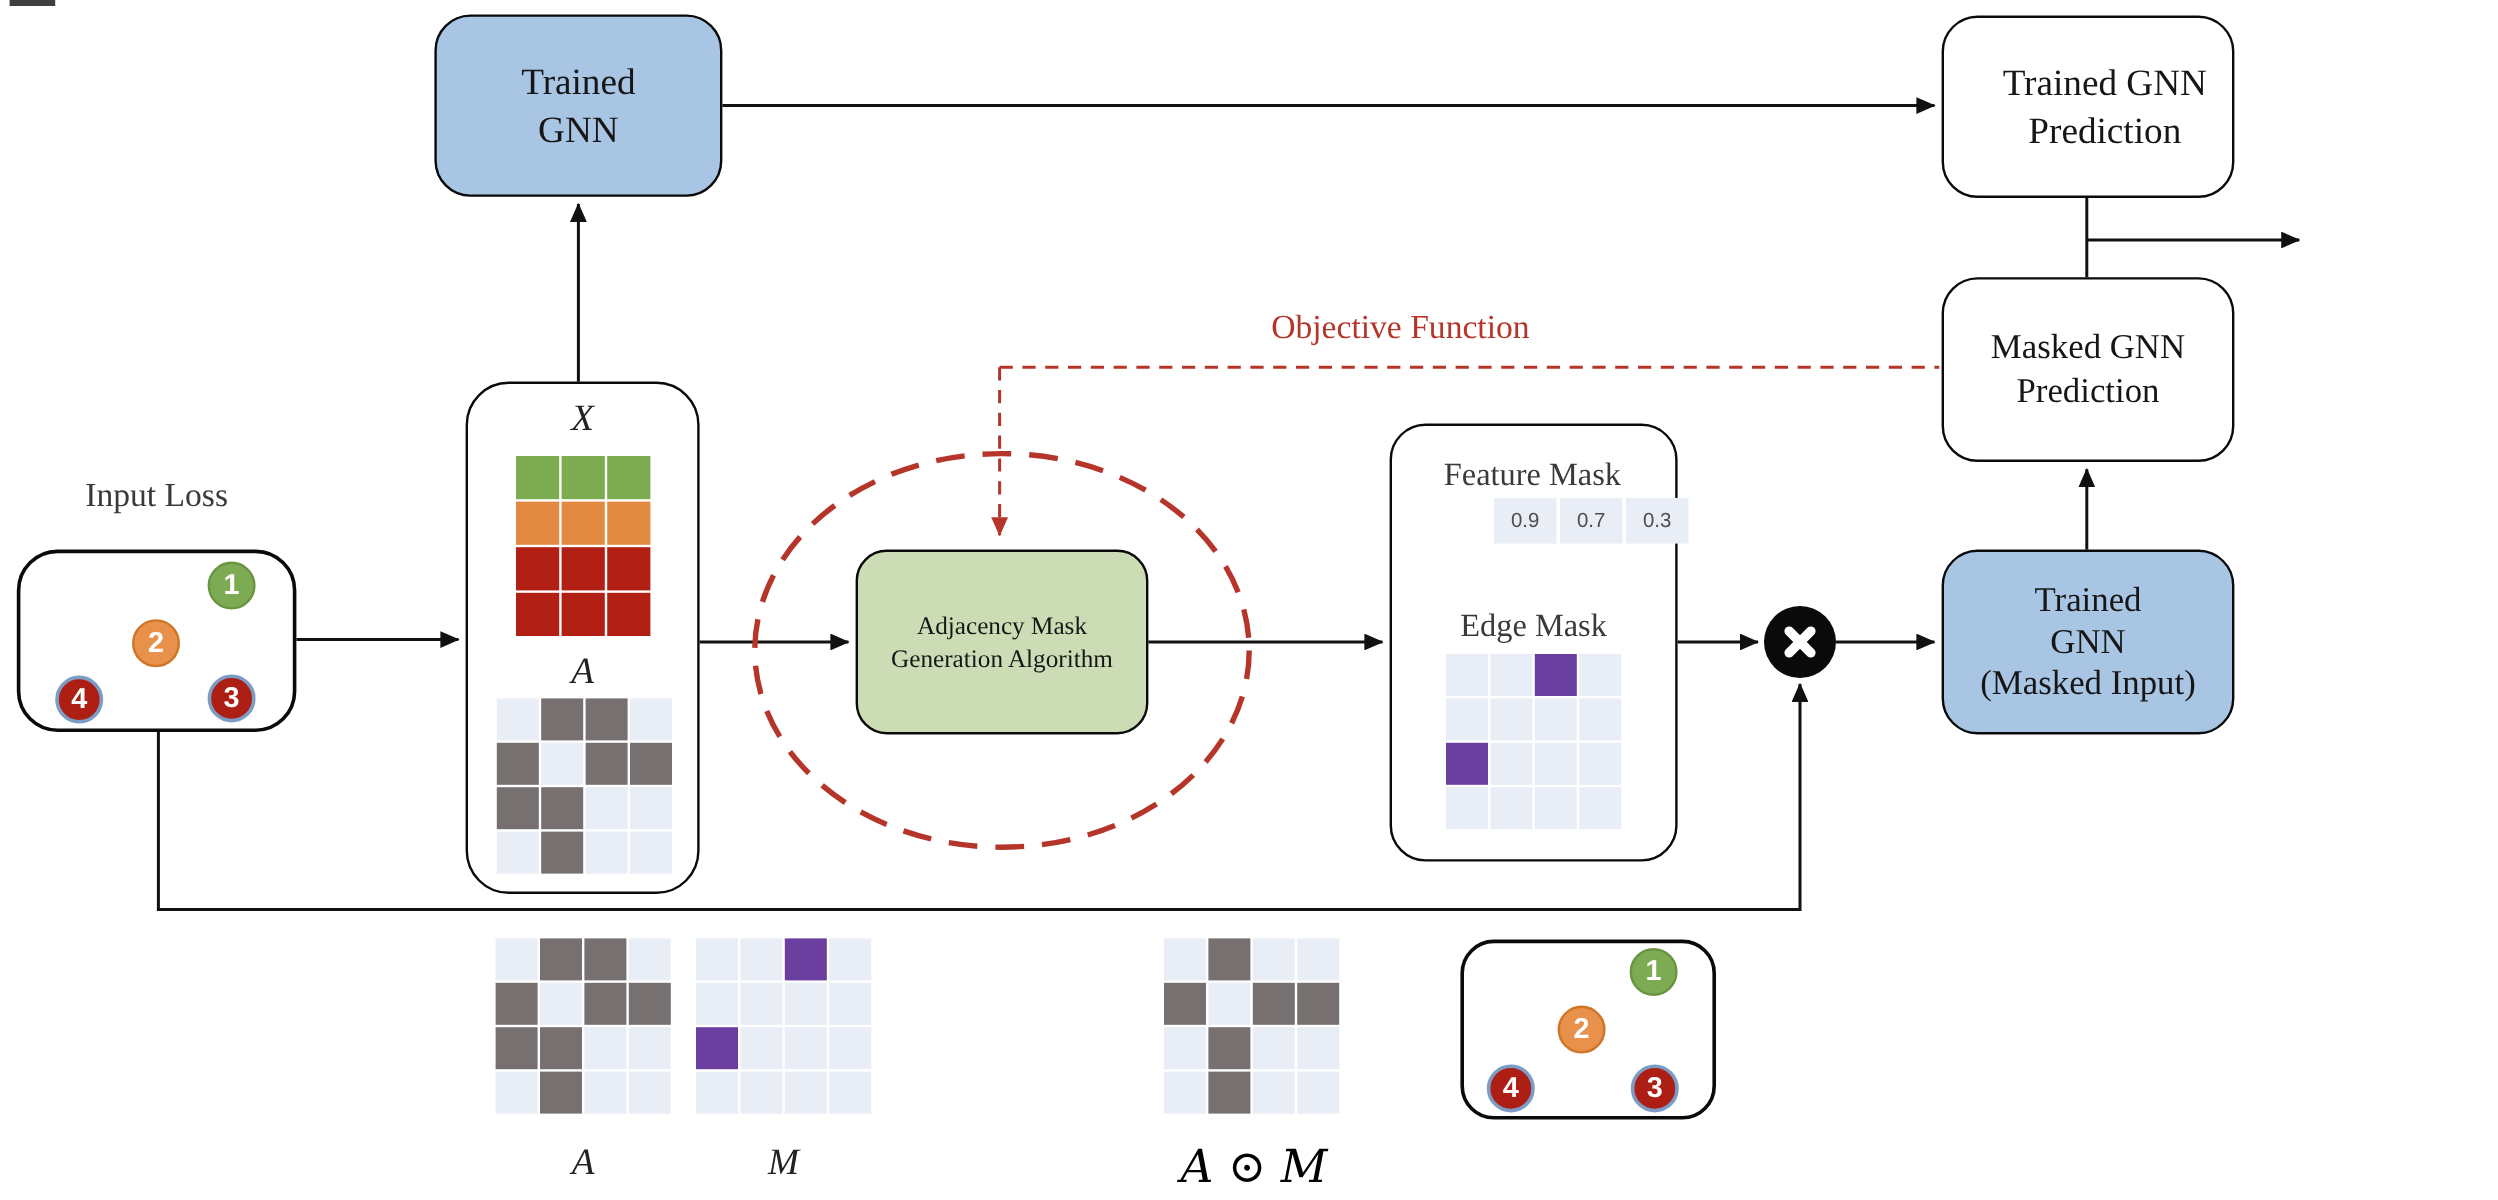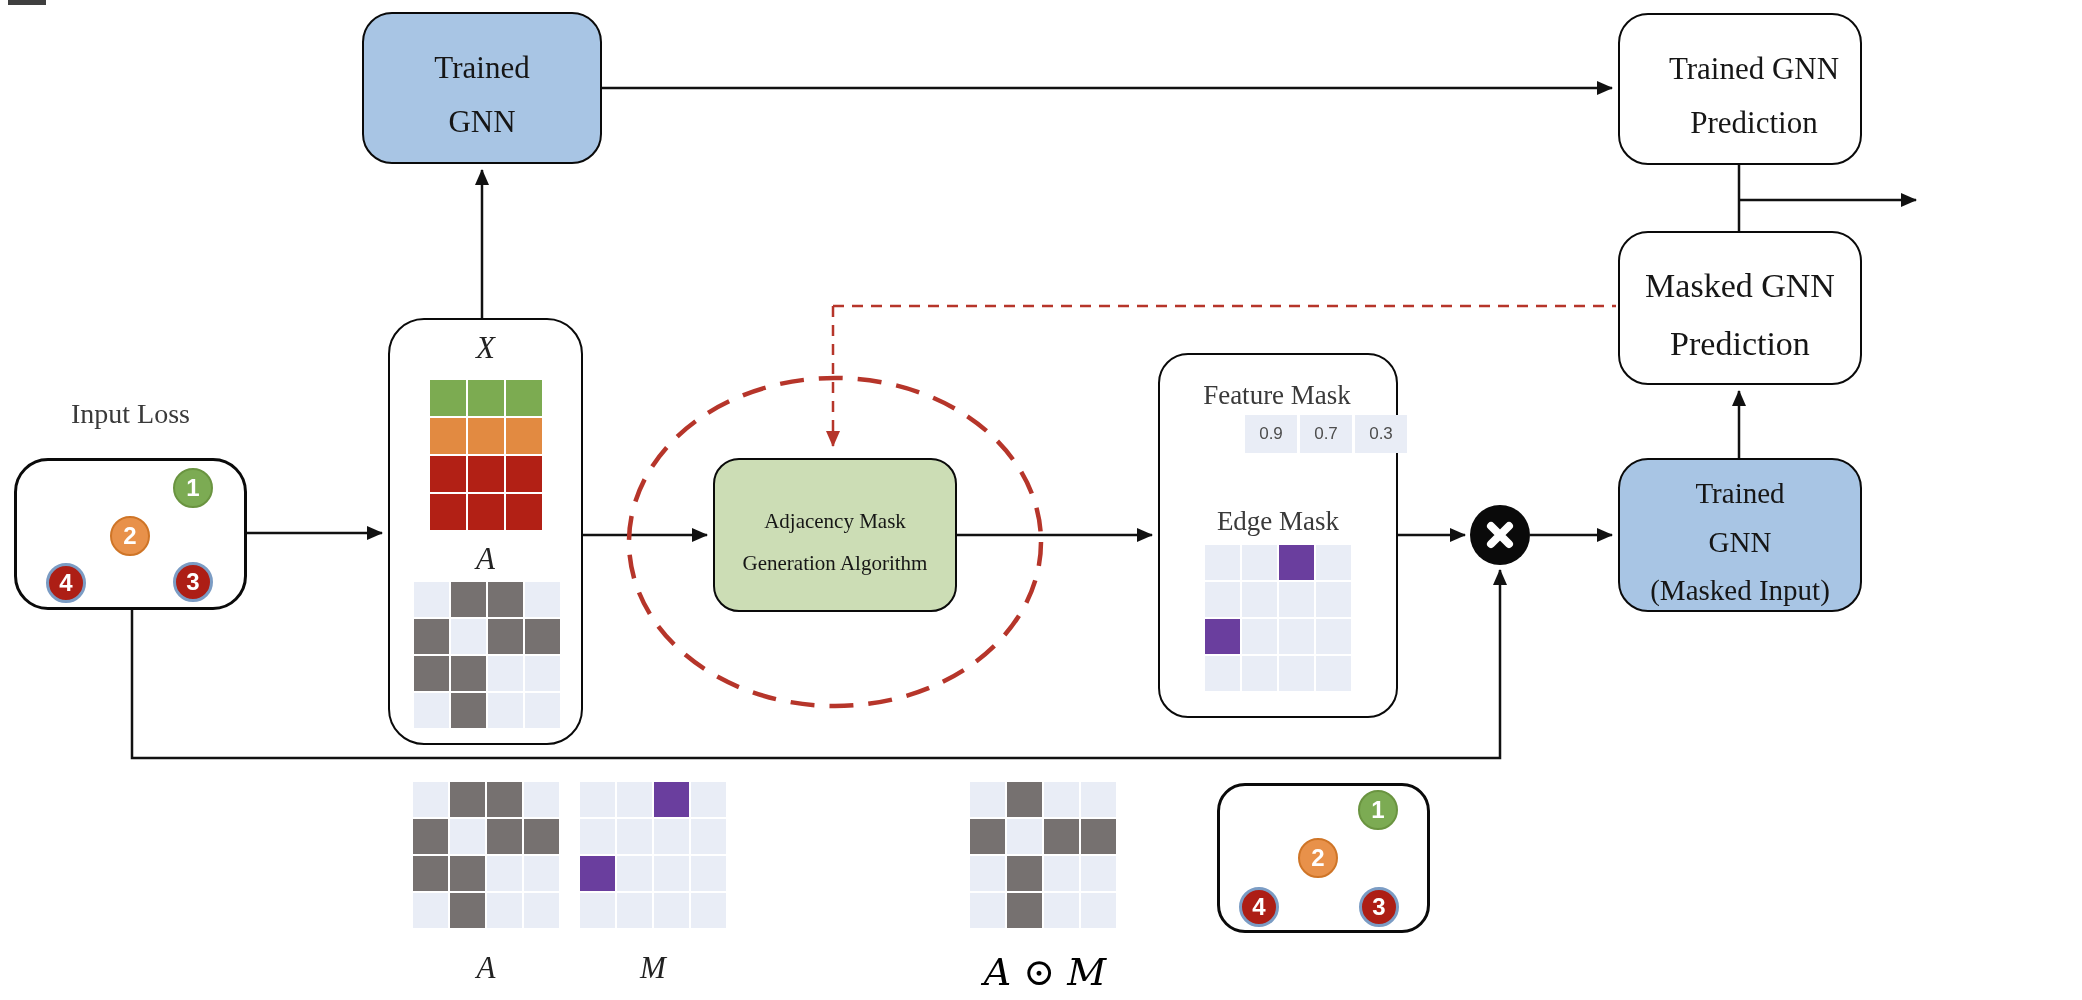--- a/index.html
+++ b/index.html
@@ -9,27 +9,27 @@
   }
   #connectors { position:absolute; left:0; top:0; width:2082px; height:1000px; }
 
   .artifact { position:absolute; left:8px; top:0; width:38px; height:5px; background:#3f3f3f; }
 
   .box {
     position:absolute; box-sizing:border-box; border:2.5px solid #0a0a0a; border-radius:30px;
     display:flex; flex-direction:column; align-items:center; justify-content:center;
     text-align:center; color:#161616; background:#fff;
   }
-  .box .bl { width:100%;margin-top:14px; }
+  .box .bl { width:100%; }
   .blue  { background:var(--box-blue); }
   .green { background:var(--box-green); }
 
   #trained-gnn            { left:362px;  top:12px;  width:240px; height:152px; font-size:31px; line-height:1.28; }
   #trained-gnn-prediction { left:1618px; top:13px;  width:244px; height:152px; font-size:31px; line-height:1.28;padding-left:28px; }
-  #masked-gnn-prediction  { left:1618px; top:231px; width:244px; height:154px; font-size:34px; line-height:1.28; }
+  #masked-gnn-prediction  { left:1618px; top:231px; width:244px; height:154px; font-size:29px; line-height:1.28; }
   #trained-gnn-masked     { left:1618px; top:458px; width:244px; height:154px; font-size:29px; line-height:1.2; }
   #adjacency-box          { left:713px;  top:458px; width:244px; height:154px; font-size:21px; line-height:1.35; border-radius:26px; }
   #consistency-loss       { left:1922px; top:160px; width:150px; height:77px;  font-size:18px; font-weight:bold;
                             color:#3d3d3d; border:2.5px solid var(--red-accent); border-radius:0; line-height:1.75; }
   #input-graph-box        { left:14px;   top:458px; width:233px; height:152px; border-width:3px; border-radius:34px; }
   #xa-box                 { left:388px;  top:318px; width:195px; height:427px; border-radius:36px; }
   #mask-box               { left:1158px; top:353px; width:240px; height:365px; border-radius:30px; }
   #masked-graph-box       { left:1217px; top:783px; width:213px; height:150px; border-width:3px; border-radius:28px; }
 
   .dlabel { position:absolute; text-align:center; color:#3a3a3a; }
@@ -182,20 +182,21 @@
       <div class="cell c-1"></div>
       <div class="cell c-1"></div>
       <div class="cell c-0"></div>
       <div class="cell c-0"></div>
       <div class="cell c-0"></div>
       <div class="cell c-1"></div>
       <div class="cell c-0"></div>
       <div class="cell c-0"></div>
     </div>
 
+  <div class="dlabel" id="objective-function-label">Objective Function</div>
 
   <div class="box" id="mask-box"></div>
   <div class="dlabel" id="feature-mask-label">Feature Mask</div>
   <div class="feature-row">
       <div class="fcell">0.9</div>
       <div class="fcell">0.7</div>
       <div class="fcell">0.3</div>
     </div>
   <div class="dlabel" id="edge-mask-label">Edge Mask</div>
   <div class="matrix m4" id="edge-mask-grid">

